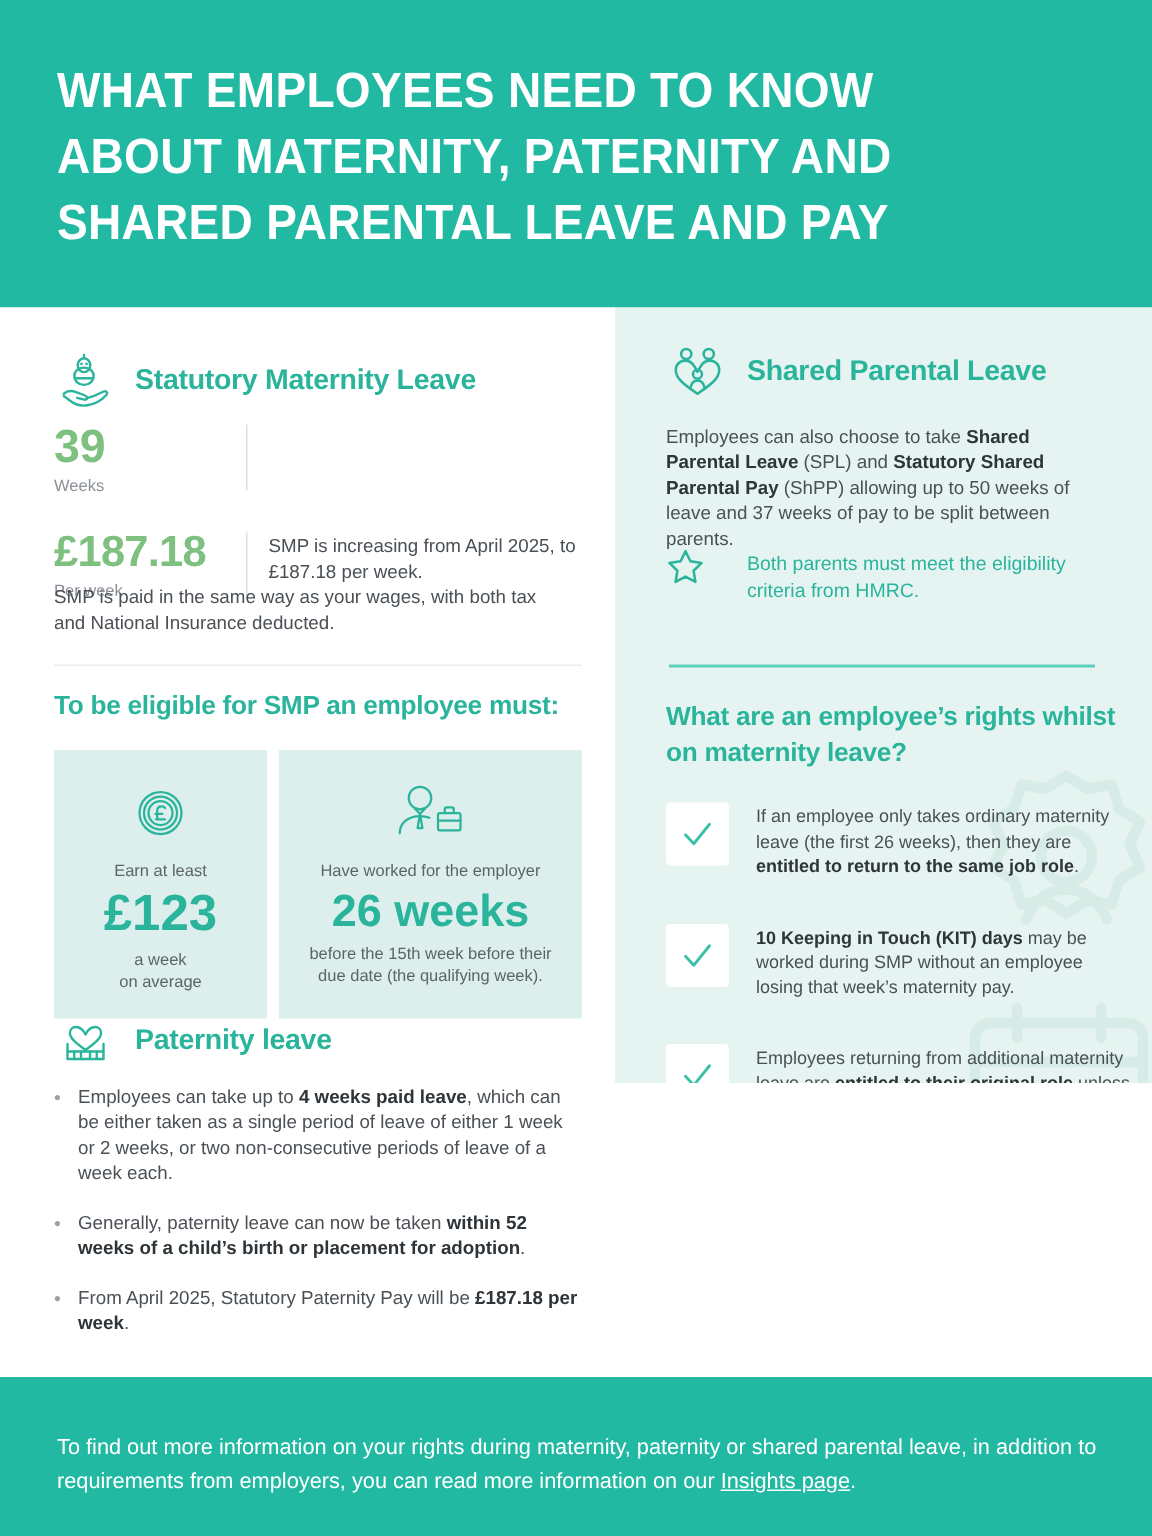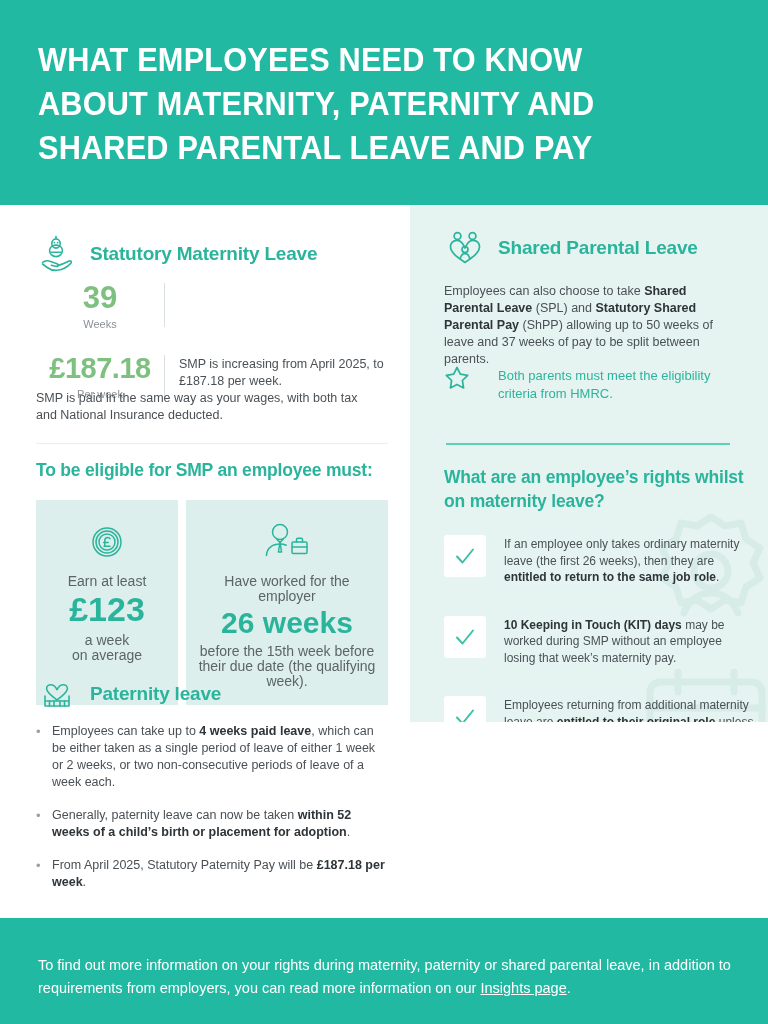--- a/index.html
+++ b/index.html
@@ -44,21 +44,21 @@
   .sec-head { display: flex; align-items: center; gap: 12px; }
   .sec-head .icon-wrap { width: 42px; height: 42px; display: flex; align-items: center; justify-content: center; flex: 0 0 42px; }
   .sec-title {
     color: #2bb49c; font-size: 19px; font-weight: 700; letter-spacing: -0.2px;
   }
 
   
   .mat-head { position: absolute; left: 36px; top: 28px; }
   .stat-rows { position: absolute; left: 36px; top: 75px; width: 348px; }
   .stat-row { display: flex; align-items: flex-start; margin-bottom: 22px; }
-  .stat-num-box { width: 128px; text-align: center; flex: 0 0 128px; padding-top: 2px;}
+  .stat-num-box { width: 128px; flex: 0 0 128px; padding-top: 2px;}
   .stat-num { color: #7ec07f; font-weight: 700; line-height: 1; }
   .stat-num.big { font-size: 31px; }
   .stat-num.wide { font-size: 29px; letter-spacing: -0.5px;}
   .stat-unit { color: #8b9096; font-size: 11px; margin-top: 5px; }
   .stat-div { width: 1px; background: #dadfe2; align-self: stretch; margin: 3px 14px 3px 0; }
   .stat-text { color: #4a5055; font-size: 12.5px; line-height: 17px; padding-top: 4px; flex: 1; }
 
   .mat-note {
     position: absolute; left: 36px; top: 185px; width: 340px;
     color: #4a5055; font-size: 12.5px; line-height: 17px;
@@ -73,21 +73,21 @@
     position: absolute; left: 36px; top: 255px; width: 360px;
     color: #2bb49c; font-size: 17.5px; font-weight: 700; letter-spacing: -0.2px;
   }
   .elig-cards { position: absolute; left: 36px; top: 295px; width: 352px; display: flex; gap: 8px; }
   .elig-card {
     background: #ddefec; padding: 18px 10px 16px; text-align: center;
   }
   .elig-card.a { width: 142px; }
   .elig-card.b { width: 202px; }
   .elig-icon { height: 48px; display: flex; align-items: center; justify-content: center; margin-bottom: 8px; }
-  .elig-small { color: #5c6469; font-size: 14px; line-height: 15px; }
+  .elig-small { color: #5c6469; font-size: 11px; line-height: 15px; }
   .elig-big { color: #2bb49c; font-weight: 700; line-height: 1.05; margin: 3px 0 5px; }
   .elig-big.a { font-size: 34px; }
   .elig-big.b { font-size: 30px; }
 
   
   .pat-head { position: absolute; left: 36px; top: 468px; }
   .pat-list { position: absolute; left: 36px; top: 518px; width: 352px; }
   .pat-item { display: flex; margin-bottom: 16px; }
   .pat-bullet { color: #9aa1a6; font-size: 13px; width: 16px; flex: 0 0 16px; line-height: 17px; }
   .pat-text { color: #4a5055; font-size: 12.5px; line-height: 17px; flex: 1; }

